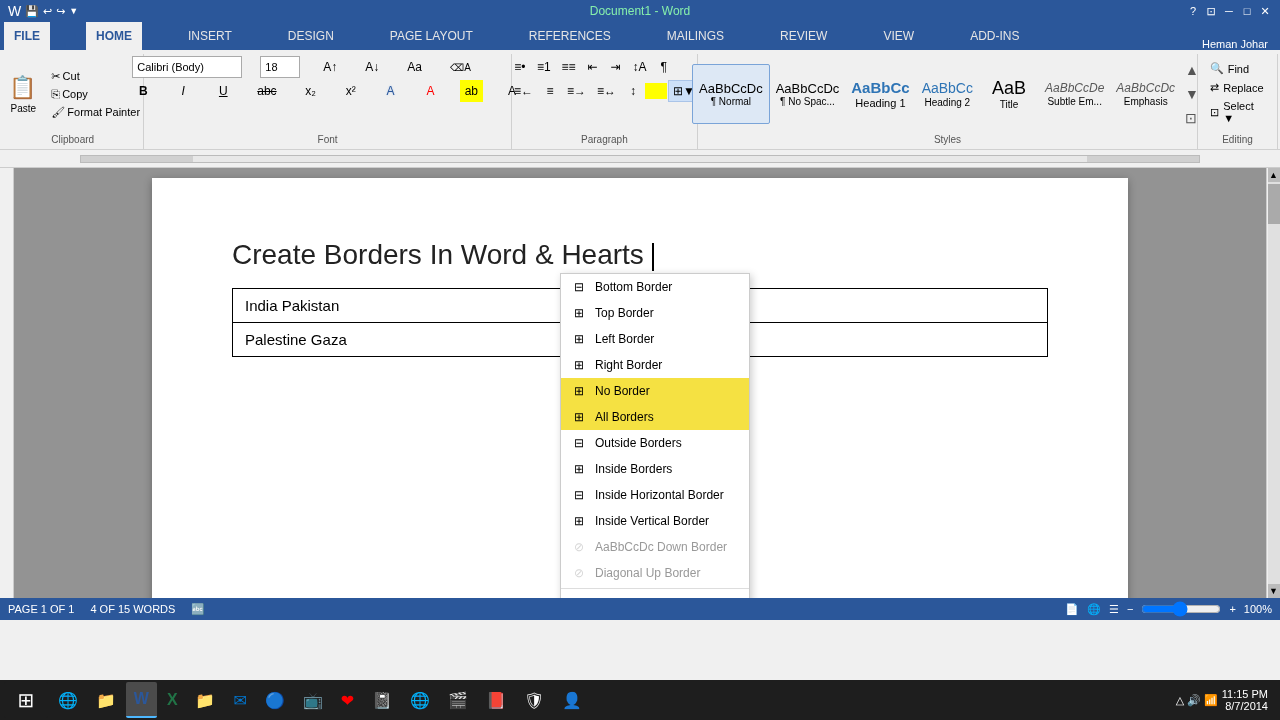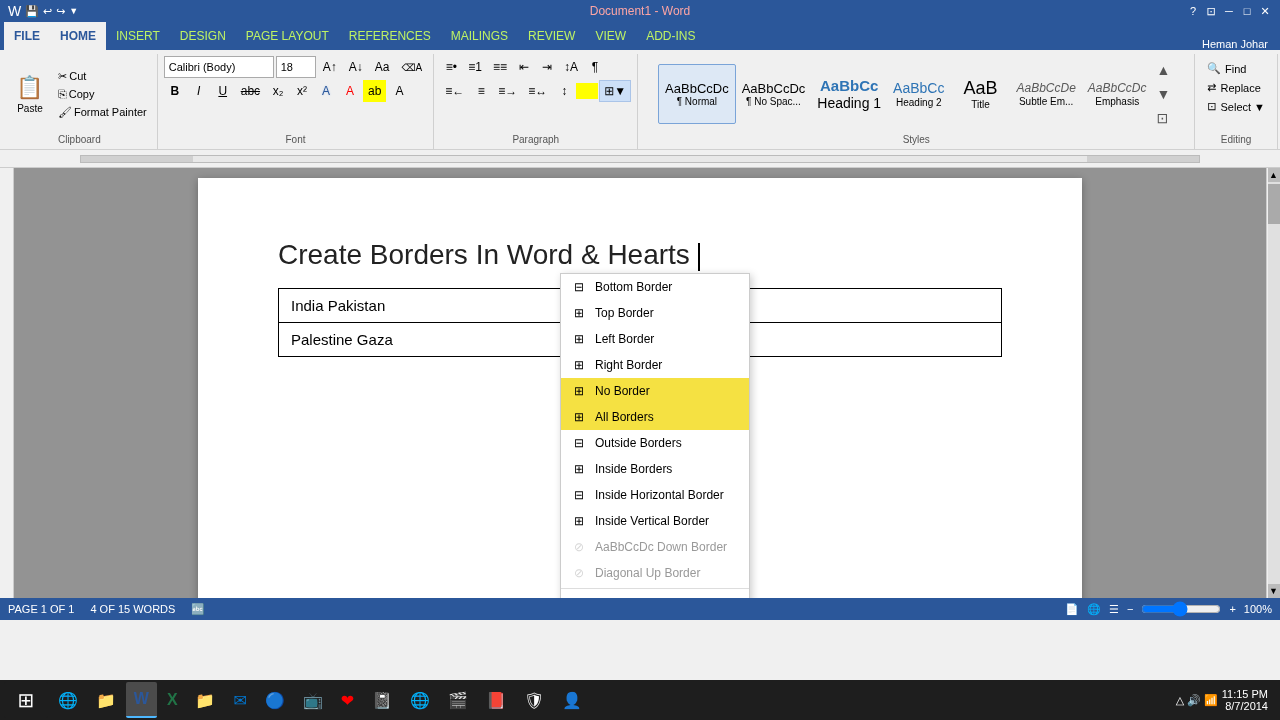--- a/index.html
+++ b/index.html
@@ -9,38 +9,39 @@
     .title-bar {
       background: #2b579a;
       color: white;
       height: 22px;
       display: flex;
       align-items: center;
       justify-content: space-between;
       padding: 0 8px;
       font-size: 12px;
     }
-    .title-bar-center { position: absolute; left: 50%; transform: translateX(-50%); font-size: 12px; color: #fca5a5; }
+    .title-bar-center { position: absolute; left: 50%; transform: translateX(-50%); font-size: 12px; color: #86efac; }
     .title-bar-controls { display: flex; gap: 4px; margin-left: auto; }
     .title-bar-btn { width: 14px; height: 14px; display: flex; align-items: center; justify-content: center; font-size: 11px; color: white; cursor: pointer; }
     .title-bar-left { display: flex; align-items: center; gap: 4px; }
     .tb-icon { color: white; font-size: 11px; cursor: pointer; }
 
     
     .ribbon-tabs {
       background: #2b579a;
       display: flex;
       align-items: flex-end;
       padding: 0 4px;
       height: 28px;
+      gap: 36px;
     }
     .ribbon-tab {
       padding: 4px 10px;
       font-size: 12px;
-      color: #bef264;
+      color: #e5e5e5;
       cursor: pointer;
       height: 100%;
       display: flex;
       align-items: center;
     }
     .ribbon-tab.active {
       background: #f0f0f0;
       color: #2b579a;
       font-weight: bold;
     }
@@ -93,21 +94,21 @@
       padding: 2px 4px;
       cursor: pointer;
       border-radius: 2px;
       font-size: 11px;
       gap: 2px;
       white-space: nowrap;
     }
 
     
     .font-group { display: flex; flex-direction: column; gap: 2px; }
-    .font-row1, .font-row2, .font-row3 { display: flex; align-items: center; gap: 2px; }
+    .font-row1, .font-row2, .font-row3 { display: flex; align-items: center; gap: 18px; }
     .font-select {
       border: 1px solid #aaa;
       background: white;
       padding: 1px 4px;
       font-size: 11px;
       height: 22px;
       cursor: pointer;
       width: 110px;
     }
     .font-size-select {
@@ -165,21 +166,21 @@
 
     .doc-scroll {
       flex: 1;
       overflow: auto;
       display: flex;
       justify-content: center;
       padding: 10px;
     }
     .doc-page {
       background: white;
-      width: 884px;
+      width: 976px;
       min-height: 500px;
       padding: 60px 80px;
       box-shadow: 0 2px 8px rgba(0,0,0,0.3);
       position: relative;
     }
 
     .doc-title {
       font-size: 28px;
       font-weight: normal;
       color: #222;
@@ -419,21 +420,21 @@
         <div style="font-size:10px;">¶ Normal</div>
       </div>
 
       <div class="style-item">
         <div class="style-preview" style="font-size:13px;">AaBbCcDc</div>
         <div style="font-size:10px;">¶ No Spac...</div>
       </div>
 
       <div class="style-item">
         <div class="style-preview" style="font-size:15px;color:#2e74b5;font-weight:bold;">AaBbCc</div>
-        <div style="font-size:14px;text-align:right;">Heading 1</div>
+        <div style="font-size:11px;">Heading 1</div>
       </div>
 
       <div class="style-item">
         <div class="style-preview" style="font-size:14px;color:#2e74b5;">AaBbCc</div>
         <div style="font-size:10px;">Heading 2</div>
       </div>
 
       <div class="style-item">
         <div class="style-preview" style="font-size:18px;">AaB</div>
         <div style="font-size:10px;">Title</div>

